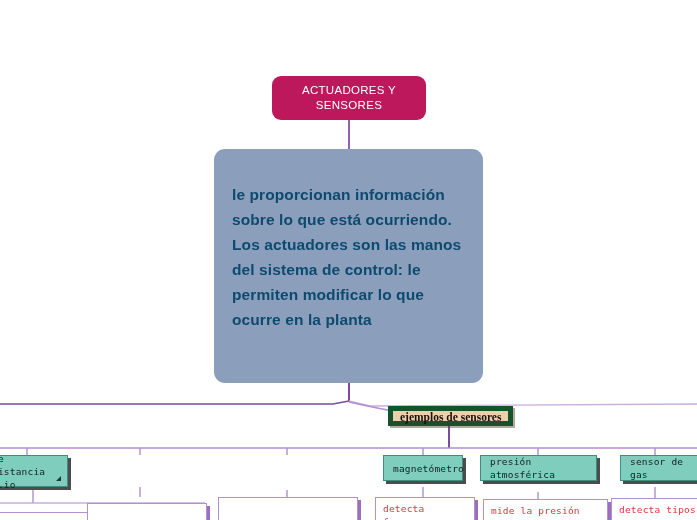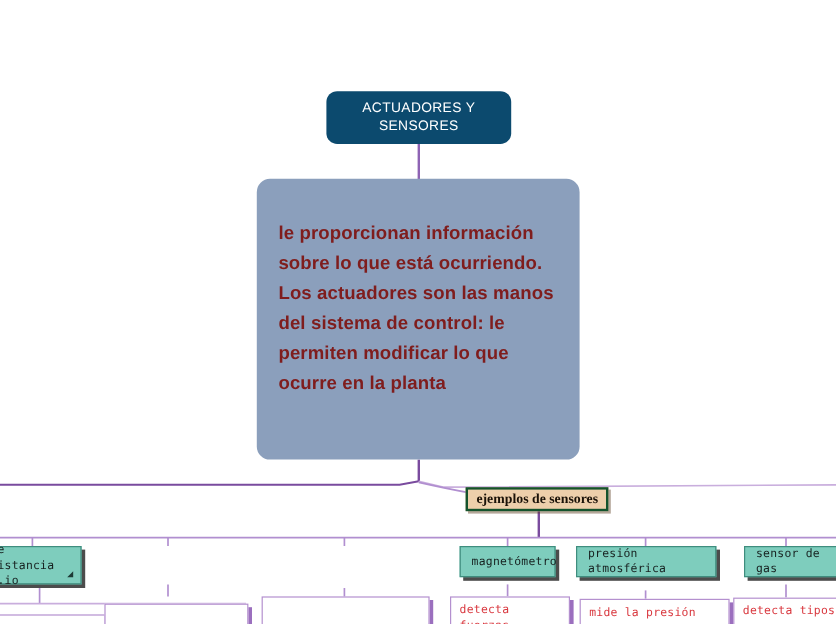--- a/index.html
+++ b/index.html
@@ -20,21 +20,21 @@
     position: absolute; left: 0; top: 0;
     width: 697px; height: 520px;
     pointer-events: none;
   }
 
   
   .root-node {
     position: absolute;
     left: 272px; top: 76px;
     width: 154px; height: 44px;
-    background: #0c4a6e;
+    background: #be185d;
     border-radius: 9px;
     display: flex; align-items: center; justify-content: center;
     z-index: 6;
   }
   .root-node .root-label {
     color: #ffffff;
     font-size: 11.5px;
     font-weight: 400;
     line-height: 15px;
     text-align: center;
@@ -48,37 +48,37 @@
     left: 214px; top: 149px;
     width: 269px; height: 234px;
     background: #8b9fbc;
     border-radius: 11px;
     z-index: 6;
   }
   .desc-node .desc-text {
     position: absolute;
     left: 18px; top: 33px;
     width: 230px;
-    color: #7f1d1d;
+    color: #0c4a6e;
     font-size: 15.5px;
     font-weight: bold;
     line-height: 25px;
     letter-spacing: .1px;
   }
 
   
   .topic-node {
     position: absolute;
     left: 388px; top: 406px;
     height: 20px;
     padding: 0 7px;
     background: #edcfab;
-    border: 2px solid #14532d;
+    border: 5px solid #14532d;
     box-shadow: 2px 2px 0 rgba(90,60,30,.45);
-    display: flex; align-items: center;
+    display: flex; 
     z-index: 7;
   }
   .topic-node .topic-label {
     font-family: "Liberation Serif", serif;
     font-size: 11.5px;
     font-weight: bold;
     color: #1b1208;
     white-space: nowrap;
   }
 

